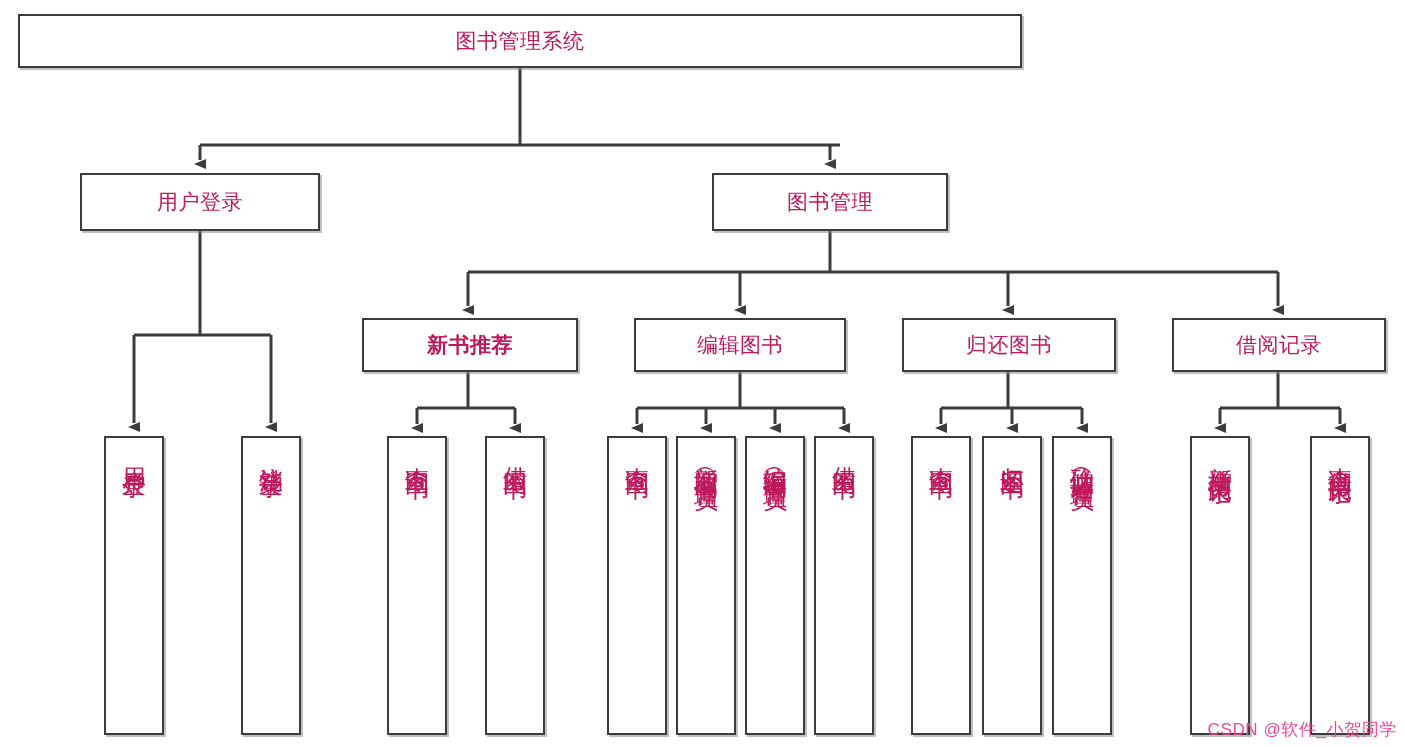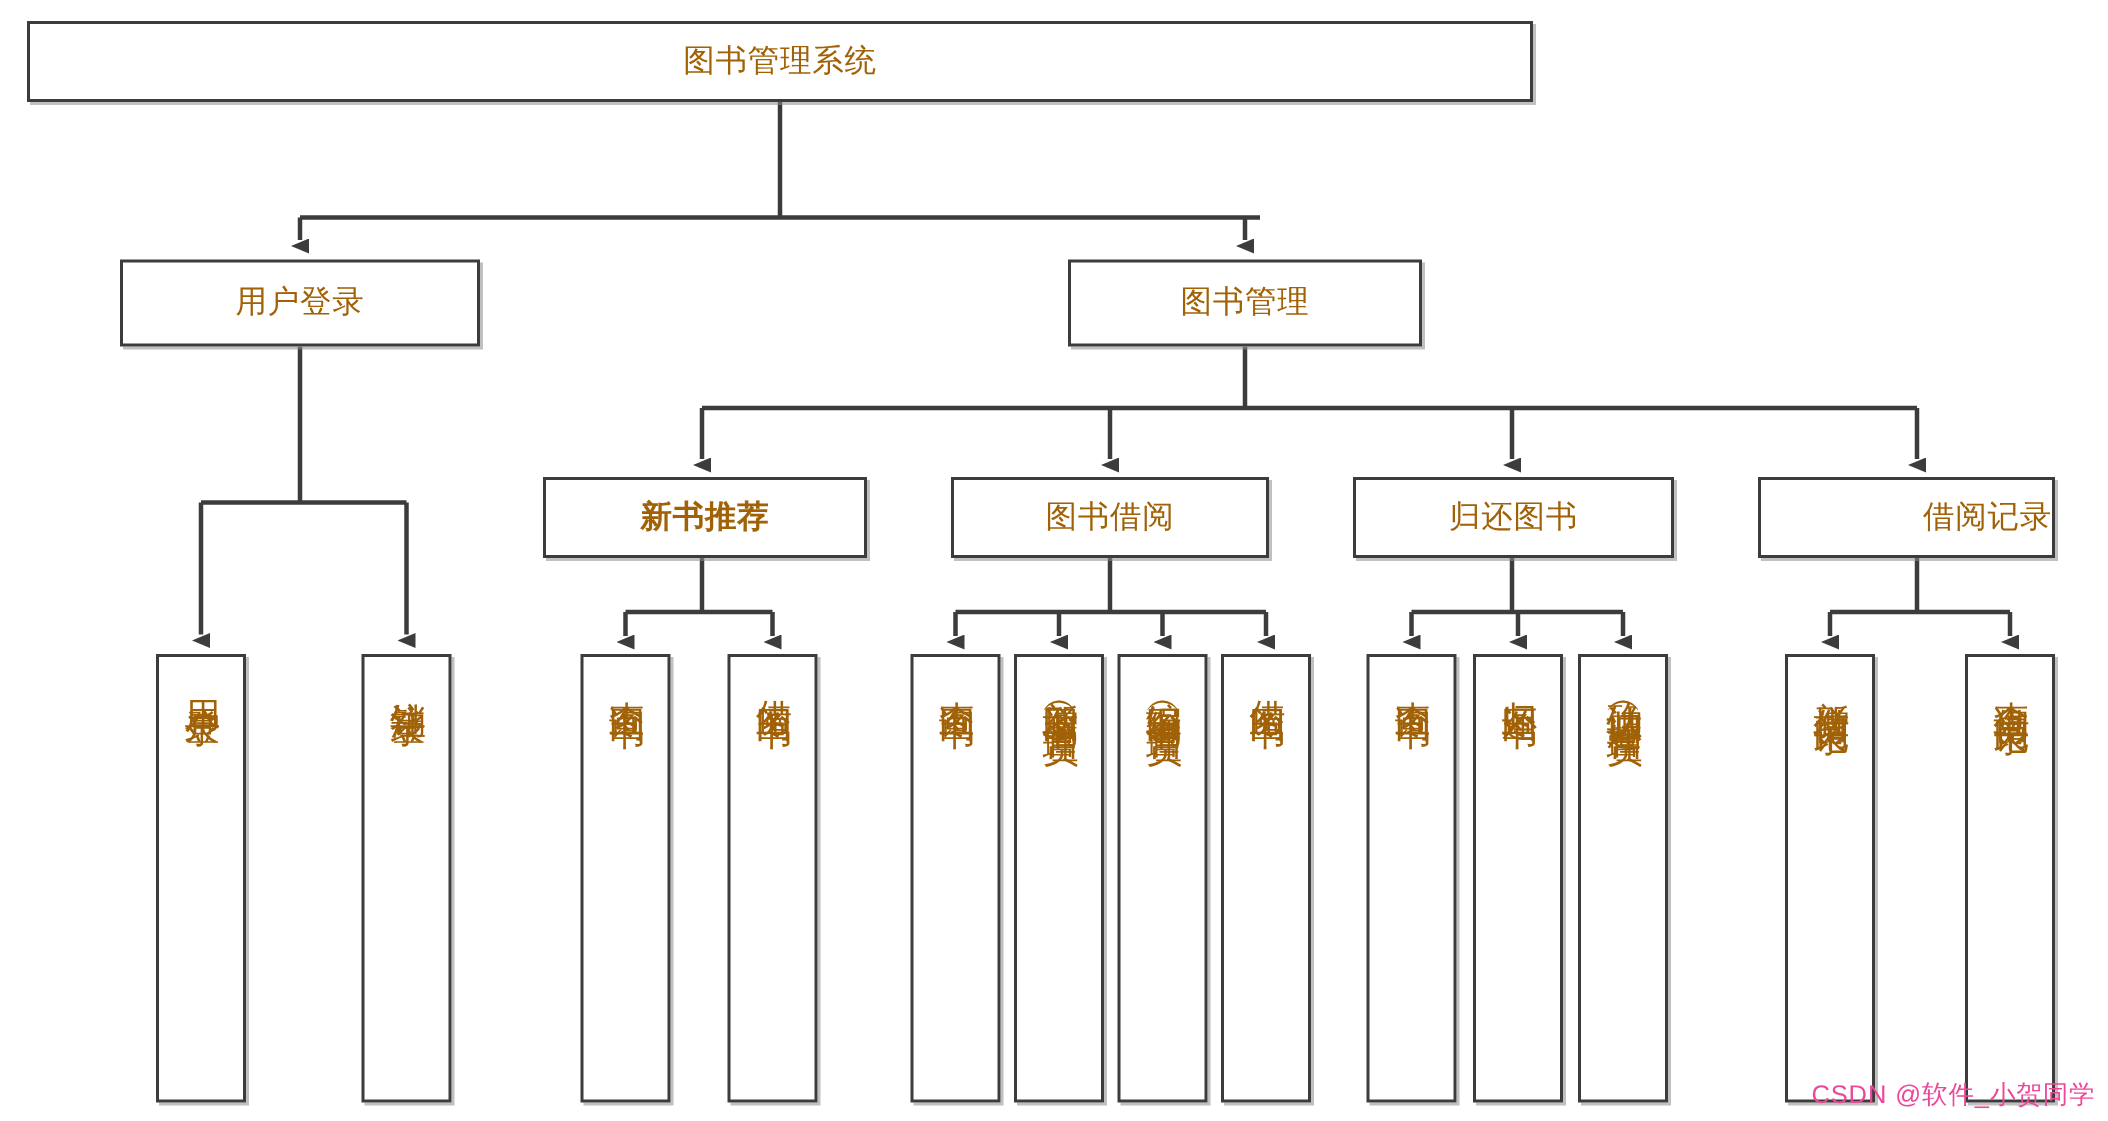--- a/index.html
+++ b/index.html
@@ -22,21 +22,21 @@
     pointer-events: none;
   }
   .node {
     position: absolute;
     background: #ffffff;
     border: 2px solid #3c3c3c;
     box-shadow: 2px 2px 0 rgba(140,140,140,0.55);
     display: flex;
     align-items: center;
     justify-content: center;
-    color: #a16207;
+    color: #be185d;
   }
   .node .label {
     text-align: center;
     line-height: 1.22;
     letter-spacing: 0.5px;
     white-space: pre;
   }
   .node.horiz .label {
     font-size: 21px;
   }
@@ -126,26 +126,26 @@
     <span class="label">用户登录</span>
   </div>
   <div class="node horiz" style="left:712px; top:173px; width:236px; height:58px;">
     <span class="label">图书管理</span>
   </div>
 
   <div class="node horiz" style="left:362px; top:318px; width:216px; height:54px;font-weight:bold;">
     <span class="label">新书推荐</span>
   </div>
   <div class="node horiz" style="left:634px; top:318px; width:212px; height:54px;">
-    <span class="label">图书借阅</span>
+    <span class="label">编辑图书</span>
   </div>
   <div class="node horiz" style="left:902px; top:318px; width:214px; height:54px;">
     <span class="label">归还图书</span>
   </div>
-  <div class="node horiz" style="left:1172px; top:318px; width:198px; height:54px;justify-content:flex-end;">
+  <div class="node horiz" style="left:1172px; top:318px; width:214px; height:54px;">
     <span class="label">借阅记录</span>
   </div>
 
   <div class="node vert" style="left:104px; top:436px; width:60px; height:299px;">
     <span class="label">用户登录</span>
   </div>
   <div class="node vert" style="left:241px; top:436px; width:60px; height:299px;">
     <span class="label">注销登录</span>
   </div>
   <div class="node vert" style="left:387px; top:436px; width:60px; height:299px;">

